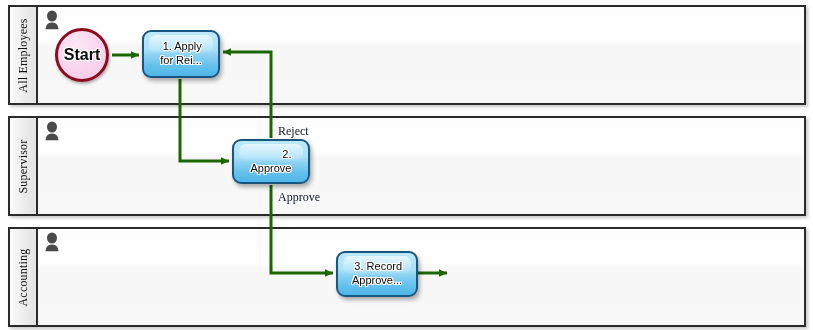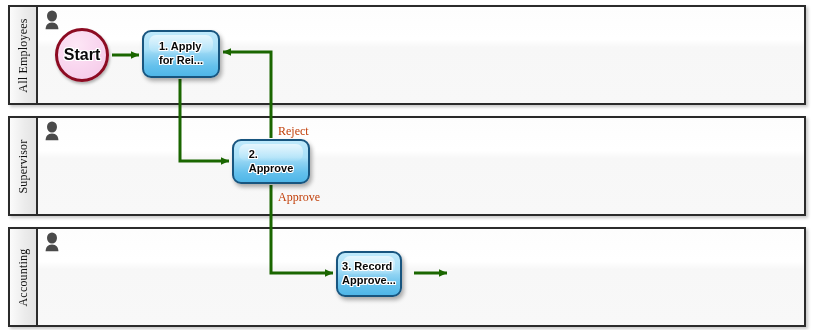--- a/index.html
+++ b/index.html
@@ -78,21 +78,21 @@
     width: 813px;
     height: 330px;
     pointer-events: none;
   }
 
   
   .flow-label {
     position: absolute;
     font-family: "Liberation Serif", "DejaVu Serif", serif;
     font-size: 12px;
-    color: #c2410c;
+    color: #0f172a;
     white-space: nowrap;
   }
 
   
   .event {
     position: absolute;
     border-radius: 50%;
     box-sizing: border-box;
     display: flex;
     align-items: center;
@@ -147,25 +147,25 @@
     top: 3px;
     height: 42%;
     border-radius: 7px;
     background: linear-gradient(to bottom, rgba(255,255,255,0.62), rgba(255,255,255,0.05));
     pointer-events: none;
   }
   .task-label {
     position: relative;
     z-index: 2;
     font-family: "Liberation Sans", "DejaVu Sans", sans-serif;
-    font-weight: bold;
+    font-weight: normal;
     font-size: 11px;
     color: #070707;
     line-height: 1.25;
-    text-align: left;
+    text-align: right;
     text-shadow:
       -1px -1px 0 #ffffff, 1px -1px 0 #ffffff,
       -1px  1px 0 #ffffff, 1px  1px 0 #ffffff,
        0px -1px 0 #ffffff, 0px  1px 0 #ffffff,
       -1px  0px 0 #ffffff, 1px  0px 0 #ffffff;
     padding: 0 3px;
   }
   .task-label span { display: block; }
 </style>
 </head>
@@ -241,21 +241,21 @@
     </div>
   </div>
 
   <div class="task" style="left:232px; top:139px; width:78px; height:45px;">
     <div class="task-label">
       <span>2.</span>
       <span>Approve</span>
     </div>
   </div>
 
-  <div class="task" style="left:336px; top:251px; width:66px; height:46px;">
+  <div class="task" style="left:336px; top:251px; width:82px; height:46px;">
     <div class="task-label">
       <span>3. Record</span>
       <span>Approve...</span>
     </div>
   </div>
 
 
 </div>
 
 </body></html>

